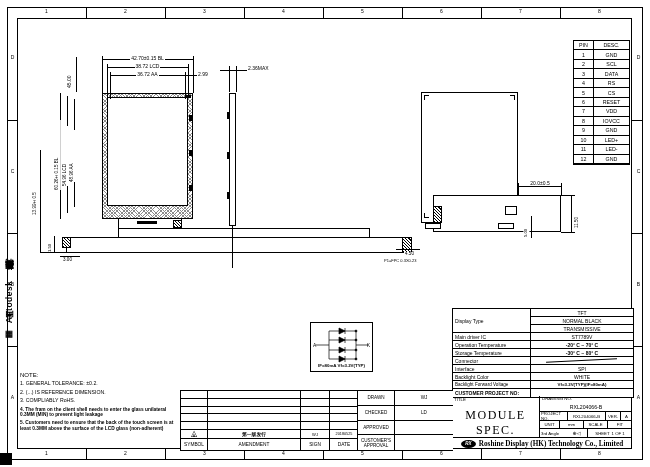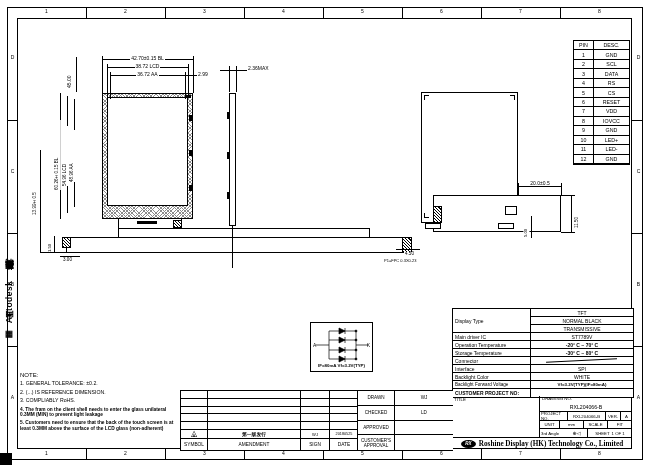--- a/index.html
+++ b/index.html
@@ -270,20 +270,21 @@
     <div class="gc nb">WHITE</div>
     <div class="gc gl" style="font-size:4.6px">Backlight Forward Voltage</div>
     <div class="gc nb b" style="font-size:4.4px">Vf=3.2V(TYP)(IF=80mA)</div>
     <div class="gc gl b" style="border-bottom:none">CUSTOMER PROJECT NO:</div>
     <div class="gc nb" style="border-bottom:none"></div>
   </div>
 
   <div>
     <div class="abs" style="left:452px;top:396px;width:88px;height:41px;border-right:.5px solid #000">
       <span class="t" style="left:2px;top:2px;font-size:4.4px">TITLE</span>
+      <div class="abs serif" style="left:0;top:12px;width:100%;text-align:center;font-size:12px;letter-spacing:1.5px">MODULE SPEC.</div>
     </div>
     <div class="abs" style="left:540px;top:396px;width:92px;height:16px;border-bottom:.5px solid #000">
       <span class="t" style="left:2px;top:1px;font-size:4.4px">DRAWING NO.</span>
       <div class="abs tc" style="left:0;top:8px;width:100%;font-size:5.2px">RXL204066-B</div>
     </div>
     <div class="abs" style="left:540px;top:412px;width:92px;height:9px;border-bottom:.5px solid #000;display:flex;font-size:4.3px">
       <span style="width:28px;display:flex;align-items:center;padding-left:1px;border-right:.5px solid #000;box-sizing:border-box">PROJECT NO.</span>
       <span style="flex:1;display:flex;align-items:center;justify-content:center;border-right:.5px solid #000;box-sizing:border-box">RXL204066-B</span>
       <span style="width:15px;display:flex;align-items:center;justify-content:center;border-right:.5px solid #000;box-sizing:border-box">VER.</span>
       <span style="width:11px;display:flex;align-items:center;justify-content:center">A</span>

